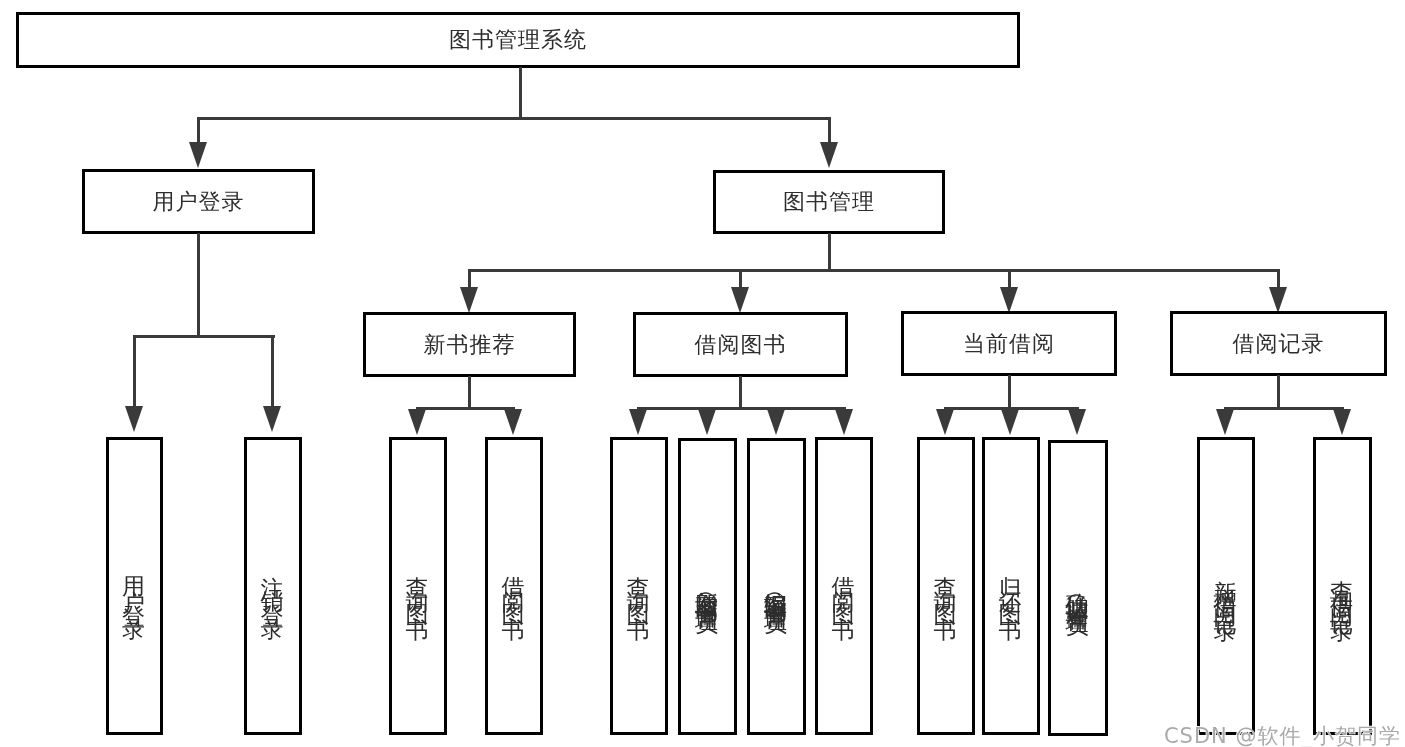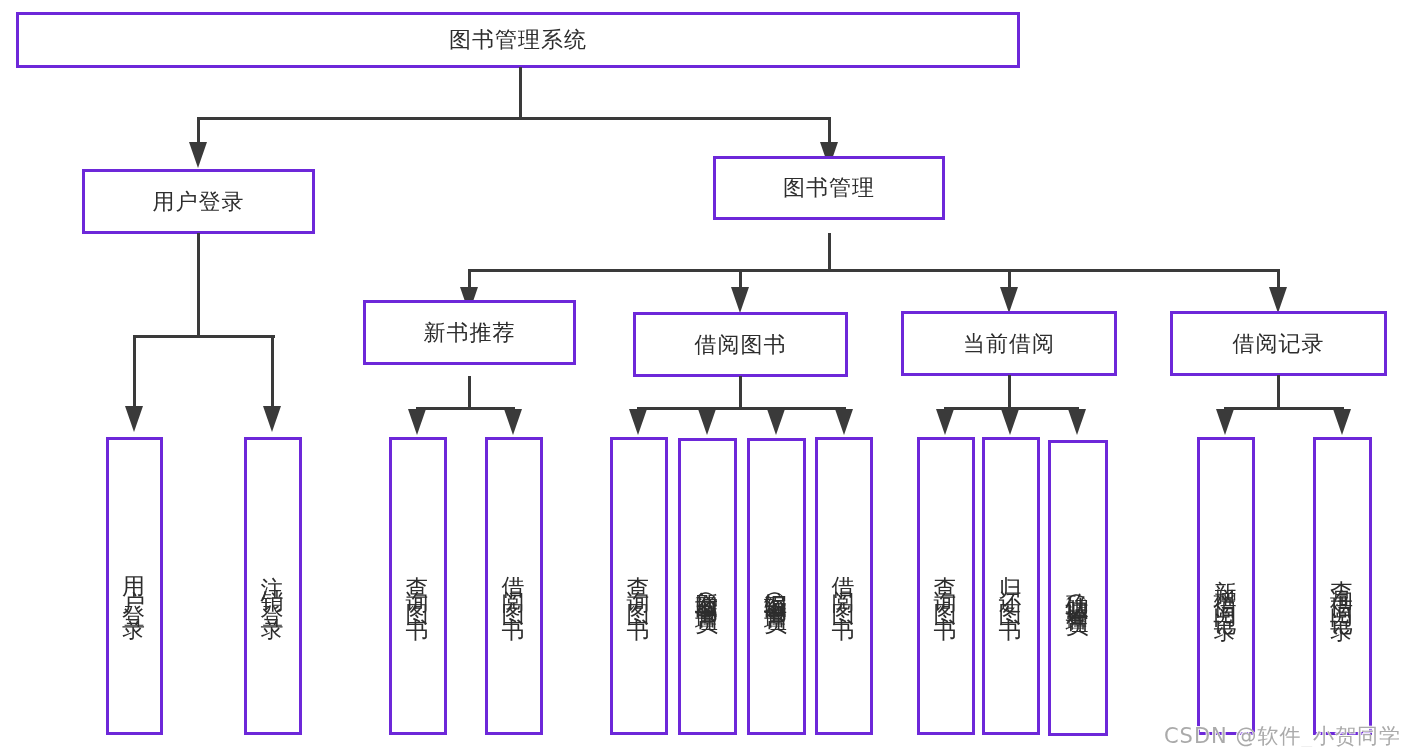--- a/index.html
+++ b/index.html
@@ -8,21 +8,21 @@
     width:1405px;height:747px;
     background:#ffffff;
     overflow:hidden;
     font-family:"DejaVu Sans","Liberation Sans",sans-serif;
     color:#2d2d2d;
   }
   .box{
     position:absolute;
     box-sizing:border-box;
     background:#ffffff;
-    border:3px solid #6d28d9;
+    border:3px solid #000000;
     display:flex;
     align-items:center;
     justify-content:center;
     font-size:22px;
     letter-spacing:1px;
     white-space:nowrap;
   }
   .vbox{
     writing-mode:vertical-rl;
     text-orientation:mixed;
@@ -47,22 +47,22 @@
     color:#aaaaaa;
     letter-spacing:1px;
     text-shadow:1px 1px 0 rgba(255,255,255,.9),-1px -1px 0 rgba(255,255,255,.9);
     white-space:nowrap;
     margin-top:8px;
   }
 
   
   #root-box{left:16px;top:12px;width:1004px;height:56px;}
   #n-user{left:82px;top:169px;width:233px;height:65px;}
-  #n-book{left:713px;top:156px;width:232px;height:64px;}
-  #g-new{left:363px;top:300px;width:213px;height:65px;text-align:right;}
+  #n-book{left:713px;top:170px;width:232px;height:64px;}
+  #g-new{left:363px;top:312px;width:213px;height:65px;text-align:right;}
   #g-borrow{left:633px;top:312px;width:215px;height:65px;}
   #g-current{left:901px;top:311px;width:216px;height:65px;}
   #g-record{left:1170px;top:311px;width:217px;height:65px;}
 
   #leaf-a1{left:106px;top:437px;width:57px;height:298px;}
   #leaf-a2{left:244px;top:437px;width:58px;height:298px;}
   #leaf-b1{left:389px;top:437px;width:58px;height:298px;}
   #leaf-b2{left:485px;top:437px;width:58px;height:298px;}
   #leaf-c1{left:610px;top:437px;width:58px;height:298px;}
   #leaf-c2{left:678px;top:438px;width:59px;height:297px;}

